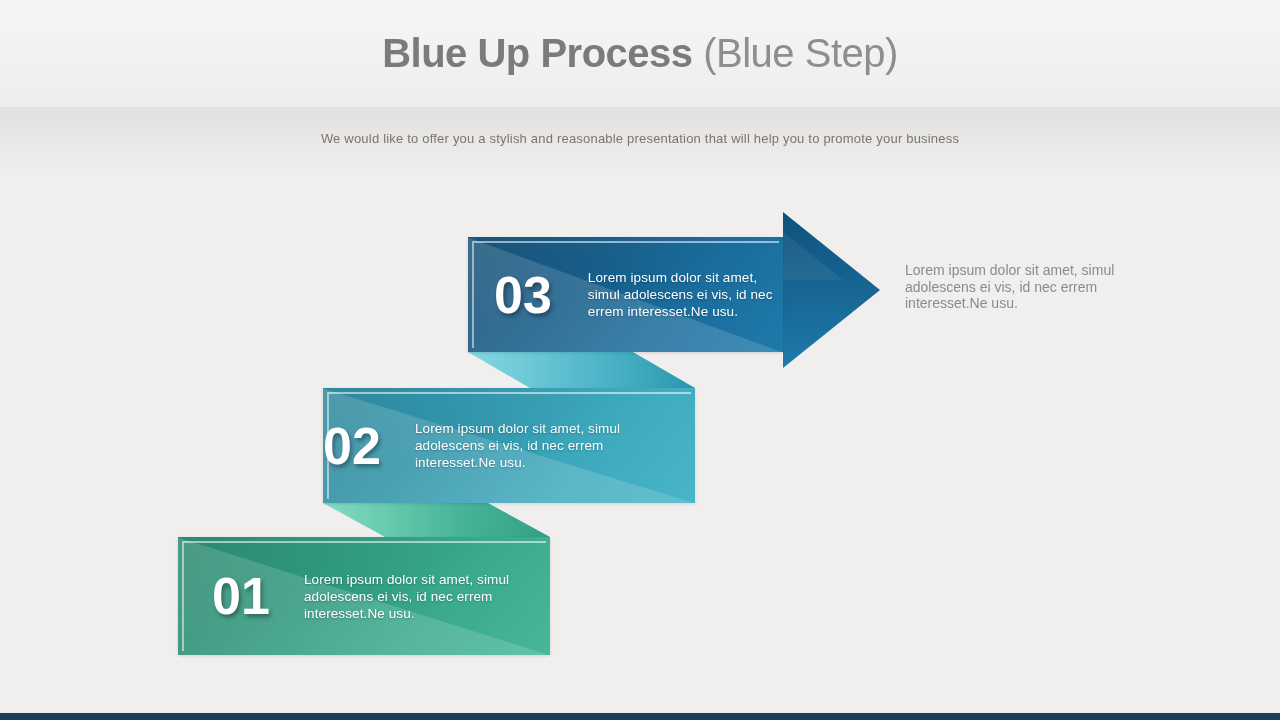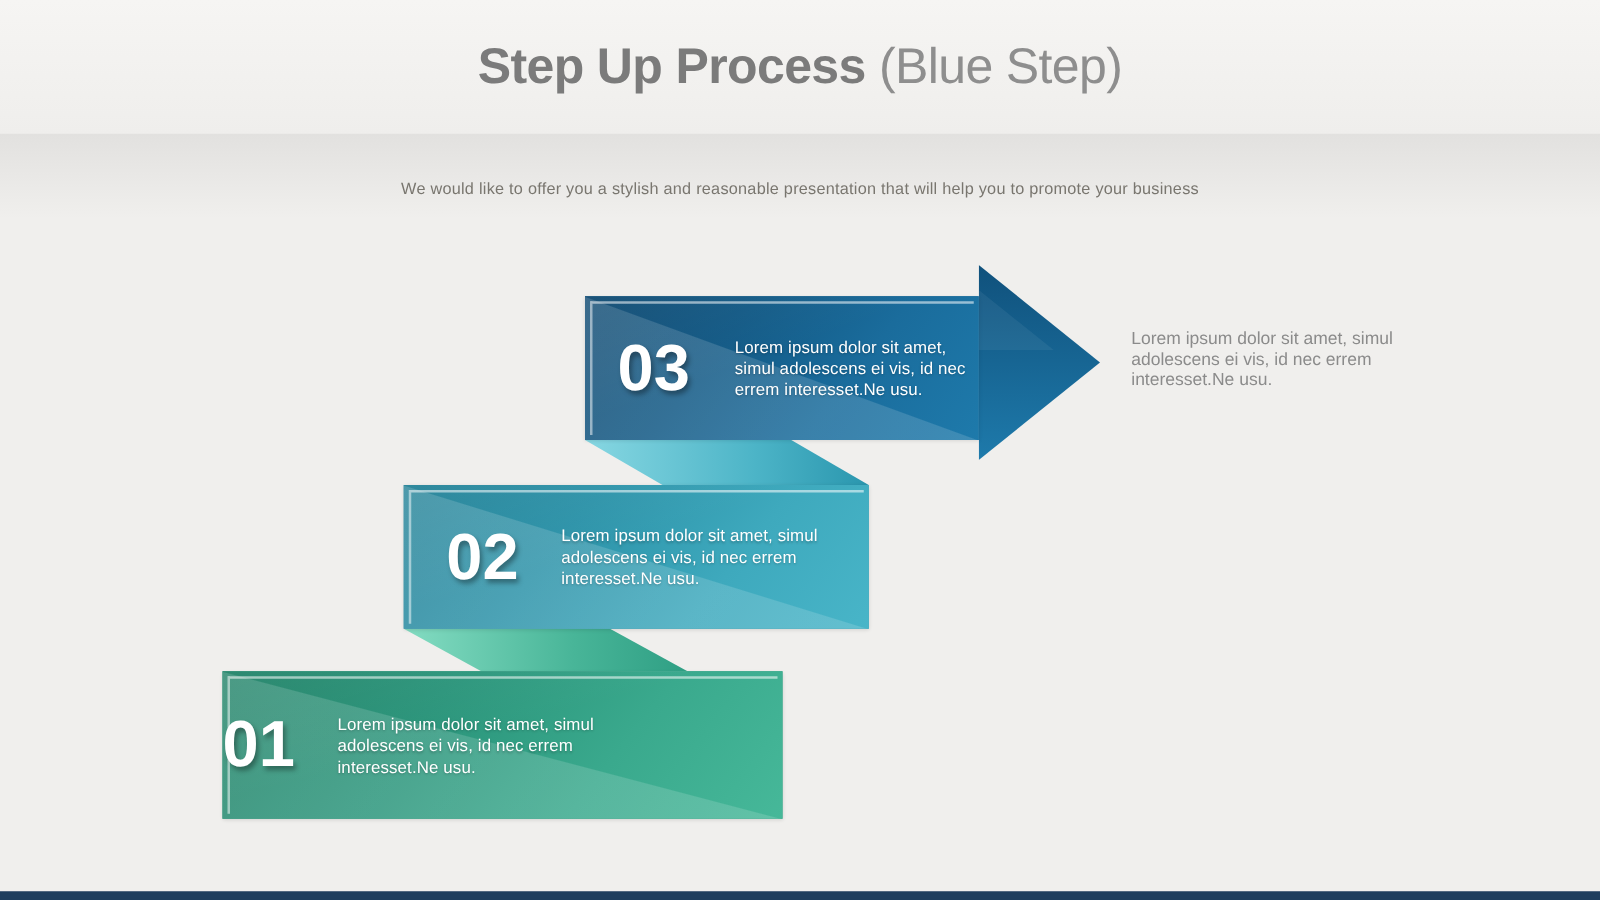--- a/index.html
+++ b/index.html
@@ -12,44 +12,44 @@
   .header { position:absolute; left:0; top:0; width:1280px; height:107px;
             background:linear-gradient(#f6f5f3, #efeeec);
             display:flex; align-items:center; justify-content:center; }
   .title { font-size:40px; letter-spacing:-0.5px; white-space:nowrap; }
   .title .t-bold  { font-weight:bold; color:#7b7b7b; }
   .title .t-light { font-weight:normal; color:#8e8e8e; }
 
   
   .band { position:absolute; left:0; top:107px; width:1280px; height:68px;
           background:linear-gradient(#e2e1df, #f0efed); }
-  .subtitle { margin-top:36px; text-align:center; font-size:13px; color:#79766f; letter-spacing:0.2px; }
+  .subtitle { margin-top:24px; text-align:center; font-size:13px; color:#79766f; letter-spacing:0.2px; }
 
   
   .shape { position:absolute; display:block; }
 
   
   .banner { position:absolute; display:flex; align-items:center;
             box-shadow:0 1px 3px rgba(0,0,0,0.12);gap:20px; }
   .banner .stroke { position:absolute; left:4px; top:4px; right:4px; bottom:4px;
             border-top:2px solid rgba(255,255,255,0.55);
             border-left:2px solid rgba(255,255,255,0.50); pointer-events:none; }
   .b3 { left:468px; top:237px; width:315px; height:115px; padding-left:26px;
         background-color:#15608d;
         background-image:
           linear-gradient(to top right, rgba(255,255,255,0.14) 49.6%, rgba(255,255,255,0) 50%),
           linear-gradient(to bottom right, rgba(255,255,255,0.06), rgba(255,255,255,0) 45%),
           linear-gradient(128deg, #0d4870 0%, #135a86 35%, #1a6c9c 65%, #1e7aab 100%); }
-  .b2 { left:323px; top:388px; width:372px; height:115px; padding-left:34px;
+  .b2 { left:323px; top:388px; width:372px; height:115px; 
         background-color:#2f94aa;
         background-image:
           linear-gradient(to top right, rgba(255,255,255,0.15) 49.6%, rgba(255,255,255,0) 50%),
           linear-gradient(to bottom right, rgba(255,255,255,0.07), rgba(255,255,255,0) 45%),
           linear-gradient(128deg, #1f7f95 0%, #2d93a9 35%, #3ea9bd 68%, #48b5c8 100%); }
-  .b1 { left:178px; top:537px; width:448px; height:118px; 
+  .b1 { left:178px; top:537px; width:372px; height:118px; padding-left:34px;
         background-color:#2e9a7e;
         background-image:
           linear-gradient(to top right, rgba(255,255,255,0.15) 49.6%, rgba(255,255,255,0) 50%),
           linear-gradient(to bottom right, rgba(255,255,255,0.07), rgba(255,255,255,0) 45%),
           linear-gradient(128deg, #1d8065 0%, #2a947a 35%, #3aa98d 68%, #46b899 100%); }
 
   .num  { width:58px; text-align:center; font-size:52px; font-weight:bold; color:#ffffff;
           line-height:1; text-shadow:2px 3px 4px rgba(0,0,0,0.35); }
   .desc { margin-left:16px; width:222px; font-size:13.5px; line-height:17px; color:#ffffff;
           letter-spacing:0.1px; text-shadow:0 1px 2px rgba(0,0,0,0.25); }
@@ -62,21 +62,21 @@
   
   .footer-bar { position:absolute; left:0; top:713px; width:1280px; height:7px; background:#1f3e5e; }
 </style>
 </head>
 <body>
 
 <div class="stage">
 
   <div class="header">
     <h1 class="title">
-      <span class="t-bold">Step Up Process</span>
+      <span class="t-bold">Blue Up Process</span>
       <span class="t-light">(Blue Step)</span>
     </h1>
   </div>
 
   <div class="band">
     <p class="subtitle">We would like to offer you a stylish and reasonable presentation that will help you to promote your business</p>
   </div>
 
   <svg class="shape" style="left:468px; top:352px;" width="227" height="36" viewBox="0 0 227 36">
     <defs>

